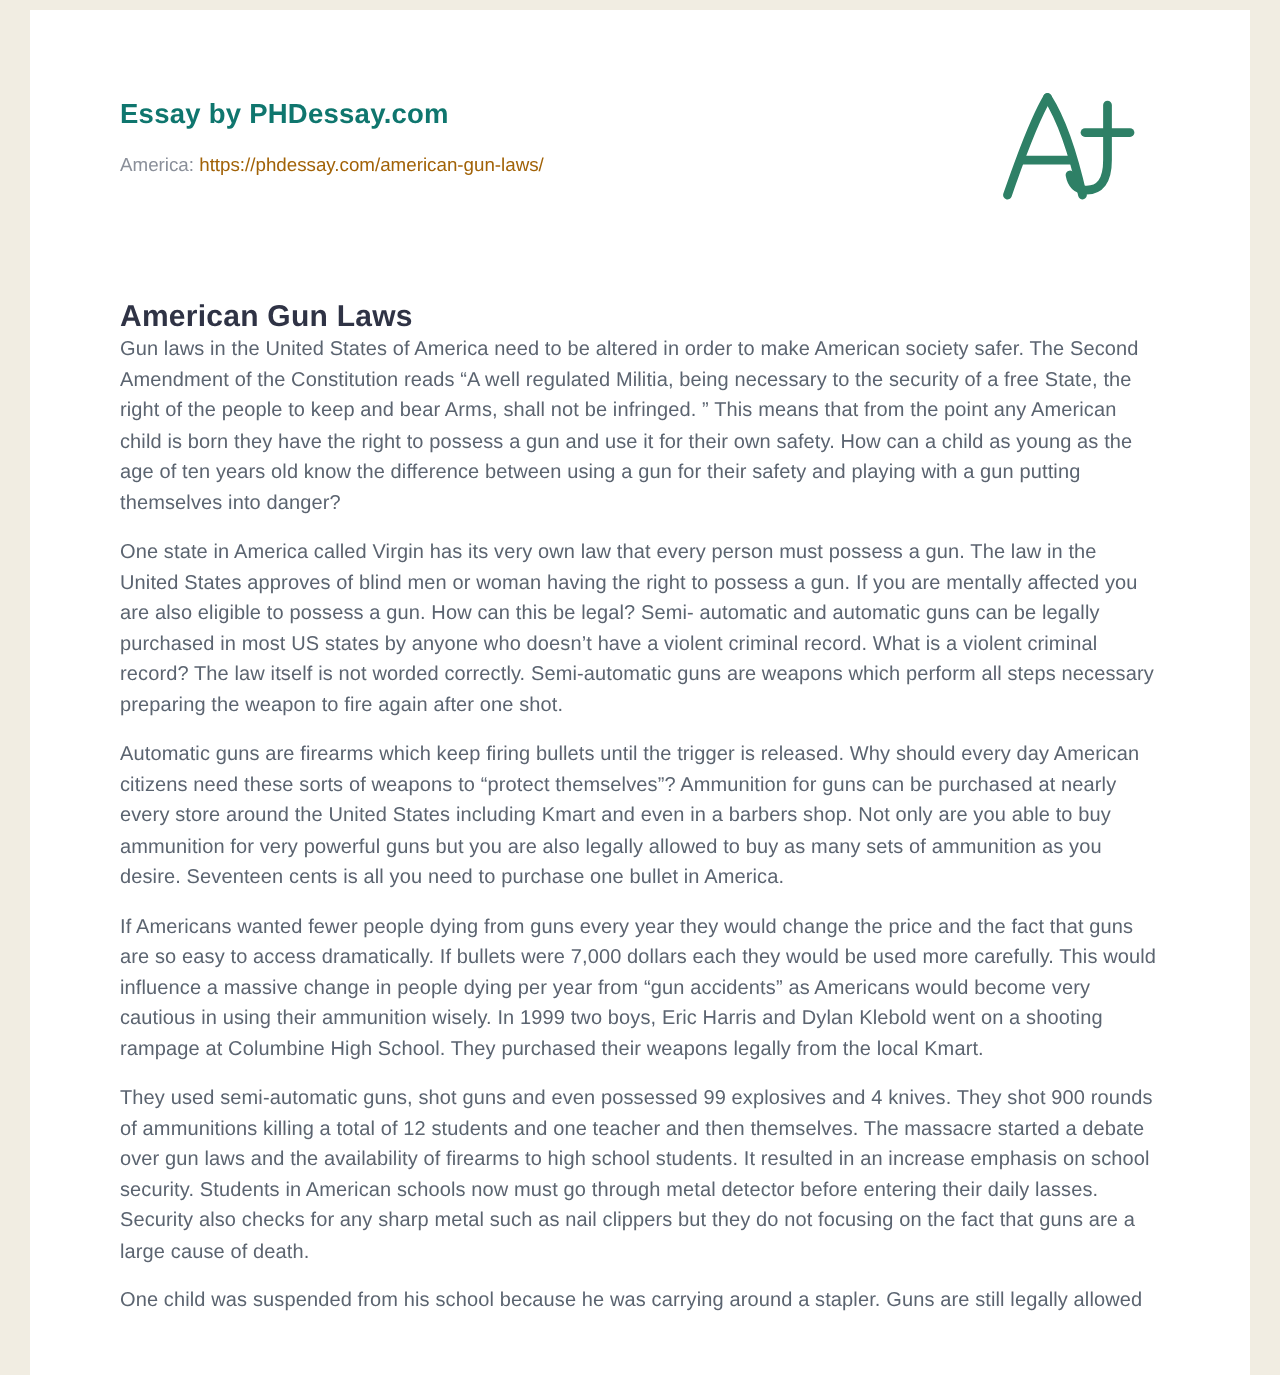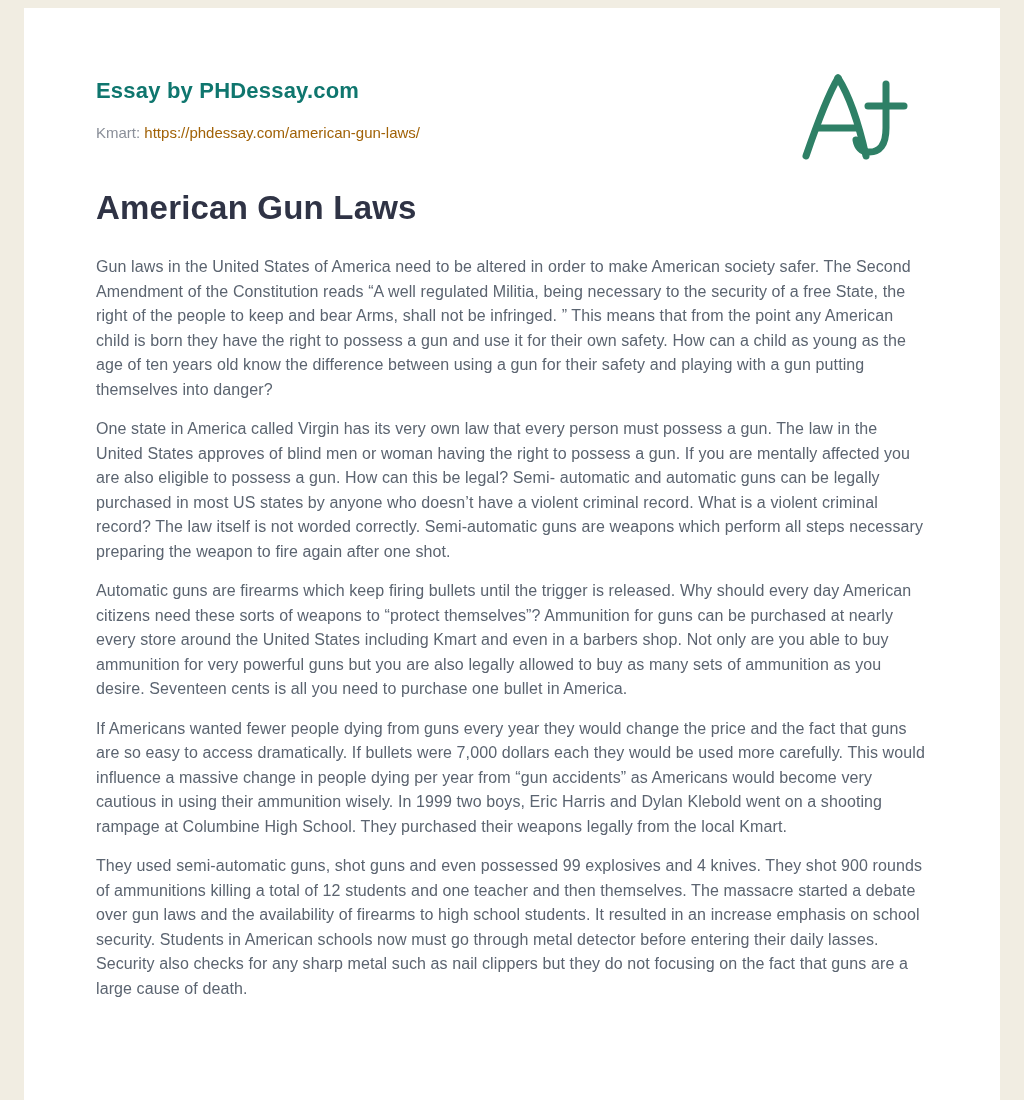--- a/index.html
+++ b/index.html
@@ -40,46 +40,45 @@
   }
   .logo {
     position: absolute;
     right: 20px;
     top: -10px;
     width: 110px;
     height: 95px;
   }
   .logo svg { width: 100%; height: 100%; }
   .article-title {
-    margin-top: 48px;
-    font-size: 33px;
+    margin-top: 99px;
+    font-size: 24px;
     font-weight: 700;
     color: #2f3345;
     letter-spacing: 0.2px;
   }
   .article-body {
-    margin-top: 28px;
   }
   .article-body p {
     font-size: 16px;
     line-height: 24.5px;
     color: #5b6470;
     margin-bottom: 15px;
     letter-spacing: 0.1px;
   }
 </style>
 </head>
 <body>
 
 <div class="page-card">
 
   <div class="header-row">
     <div class="byline">Essay by PHDessay.com</div>
     <div class="source-line">
-      <span>Kmart:</span>
+      <span>America:</span>
       <a class="source-link" href="#">https://phdessay.com/american-gun-laws/</a>
     </div>
     <div class="logo">
       <svg viewBox="0 0 110 95" fill="none" stroke="#2e8066" stroke-width="7" stroke-linecap="round" stroke-linejoin="round">
         <path d="M8 88 Q28 30 40 10"></path>
         <path d="M40 10 Q56 35 68 88"></path>
         <path d="M20 60 L60 60"></path>
         <path d="M88 16 L88 60 Q88 85 70 84 Q60 83 58 72"></path>
         <path d="M70 38 L106 38"></path>
       </svg>
@@ -87,15 +86,16 @@
   </div>
 
   <h1 class="article-title">American Gun Laws</h1>
 
   <div class="article-body">
     <p>Gun laws in the United States of America need to be altered in order to make American society safer. The Second Amendment of the Constitution reads “A well regulated Militia, being necessary to the security of a free State, the right of the people to keep and bear Arms, shall not be infringed. ” This means that from the point any American child is born they have the right to possess a gun and use it for their own safety. How can a child as young as the age of ten years old know the difference between using a gun for their safety and playing with a gun putting themselves into danger?</p>
     <p>One state in America called Virgin has its very own law that every person must possess a gun. The law in the United States approves of blind men or woman having the right to possess a gun. If you are mentally affected you are also eligible to possess a gun. How can this be legal? Semi- automatic and automatic guns can be legally purchased in most US states by anyone who doesn’t have a violent criminal record. What is a violent criminal record? The law itself is not worded correctly. Semi-automatic guns are weapons which perform all steps necessary preparing the weapon to fire again after one shot.</p>
     <p>Automatic guns are firearms which keep firing bullets until the trigger is released. Why should every day American citizens need these sorts of weapons to “protect themselves”? Ammunition for guns can be purchased at nearly every store around the United States including Kmart and even in a barbers shop. Not only are you able to buy ammunition for very powerful guns but you are also legally allowed to buy as many sets of ammunition as you desire. Seventeen cents is all you need to purchase one bullet in America.</p>
     <p>If Americans wanted fewer people dying from guns every year they would change the price and the fact that guns are so easy to access dramatically. If bullets were 7,000 dollars each they would be used more carefully. This would influence a massive change in people dying per year from “gun accidents” as Americans would become very cautious in using their ammunition wisely. In 1999 two boys, Eric Harris and Dylan Klebold went on a shooting rampage at Columbine High School. They purchased their weapons legally from the local Kmart.</p>
     <p>They used semi-automatic guns, shot guns and even possessed 99 explosives and 4 knives. They shot 900 rounds of ammunitions killing a total of 12 students and one teacher and then themselves. The massacre started a debate over gun laws and the availability of firearms to high school students. It resulted in an increase emphasis on school security. Students in American schools now must go through metal detector before entering their daily lasses. Security also checks for any sharp metal such as nail clippers but they do not focusing on the fact that guns are a large cause of death.</p>
+    <p>One child was suspended from his school because he was carrying around a stapler. Guns are still legally allowed</p>
   </div>
 
 </div>
 
 </body></html>

